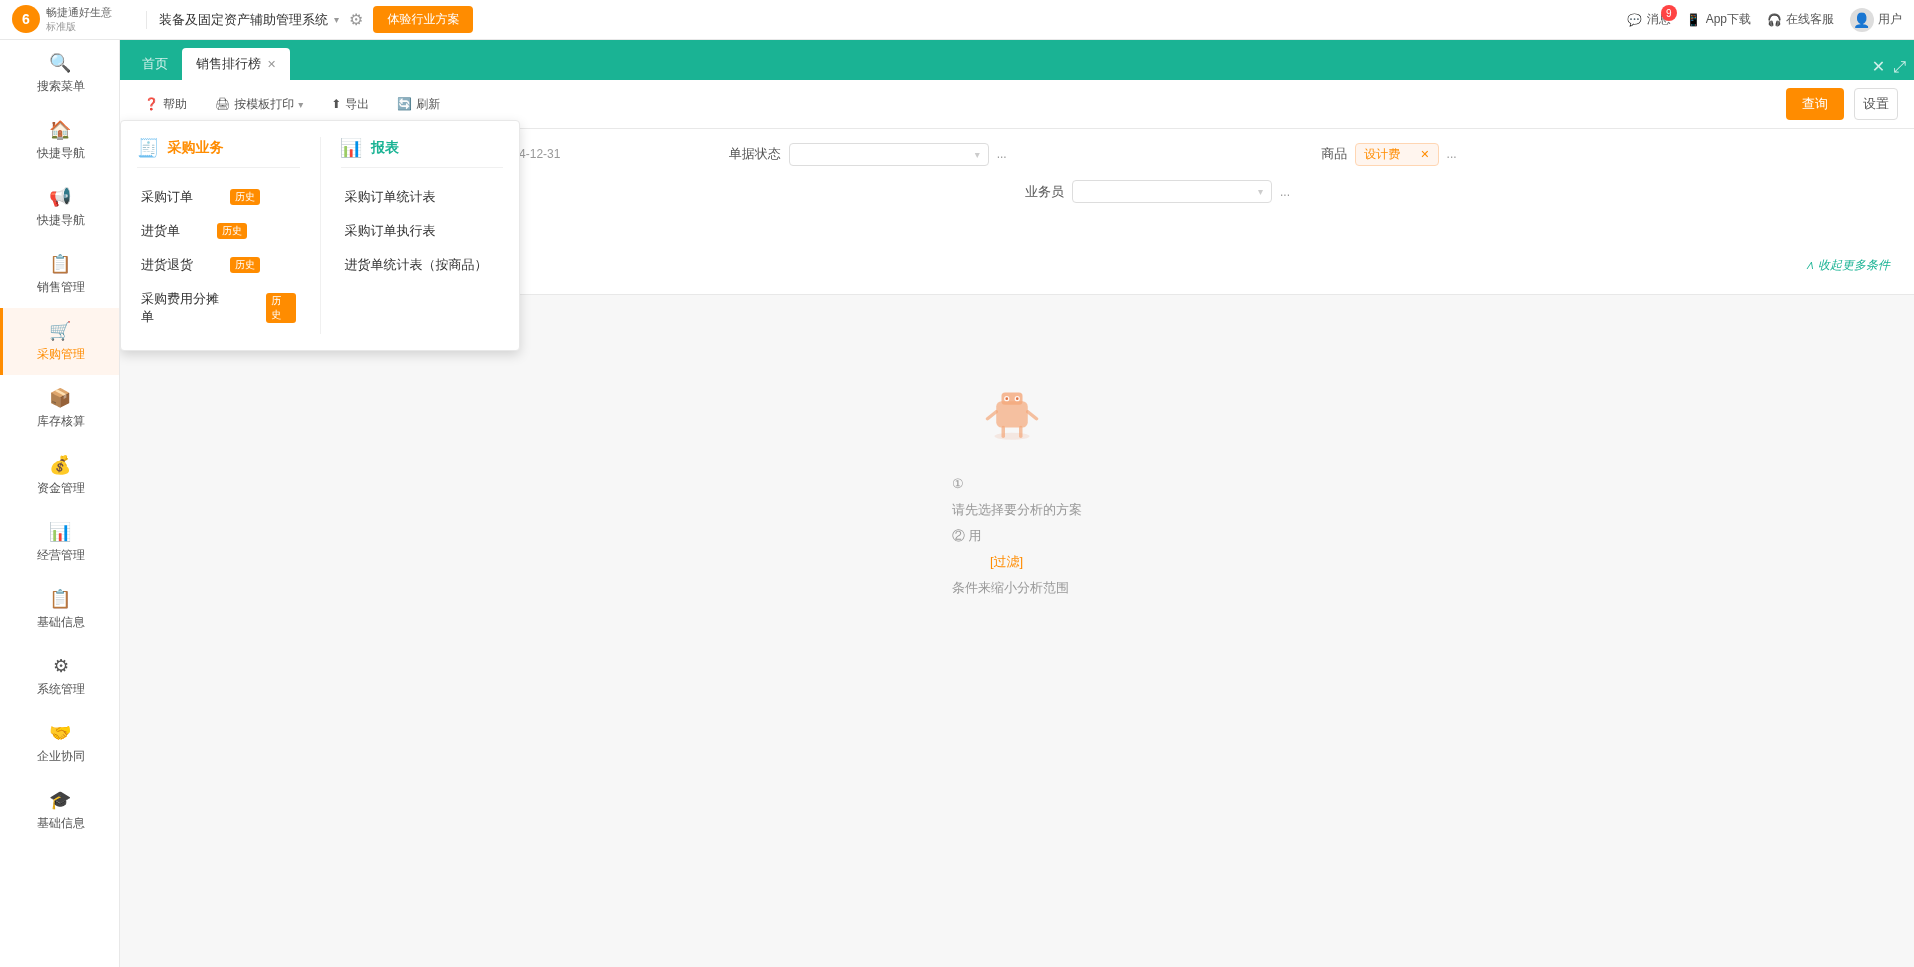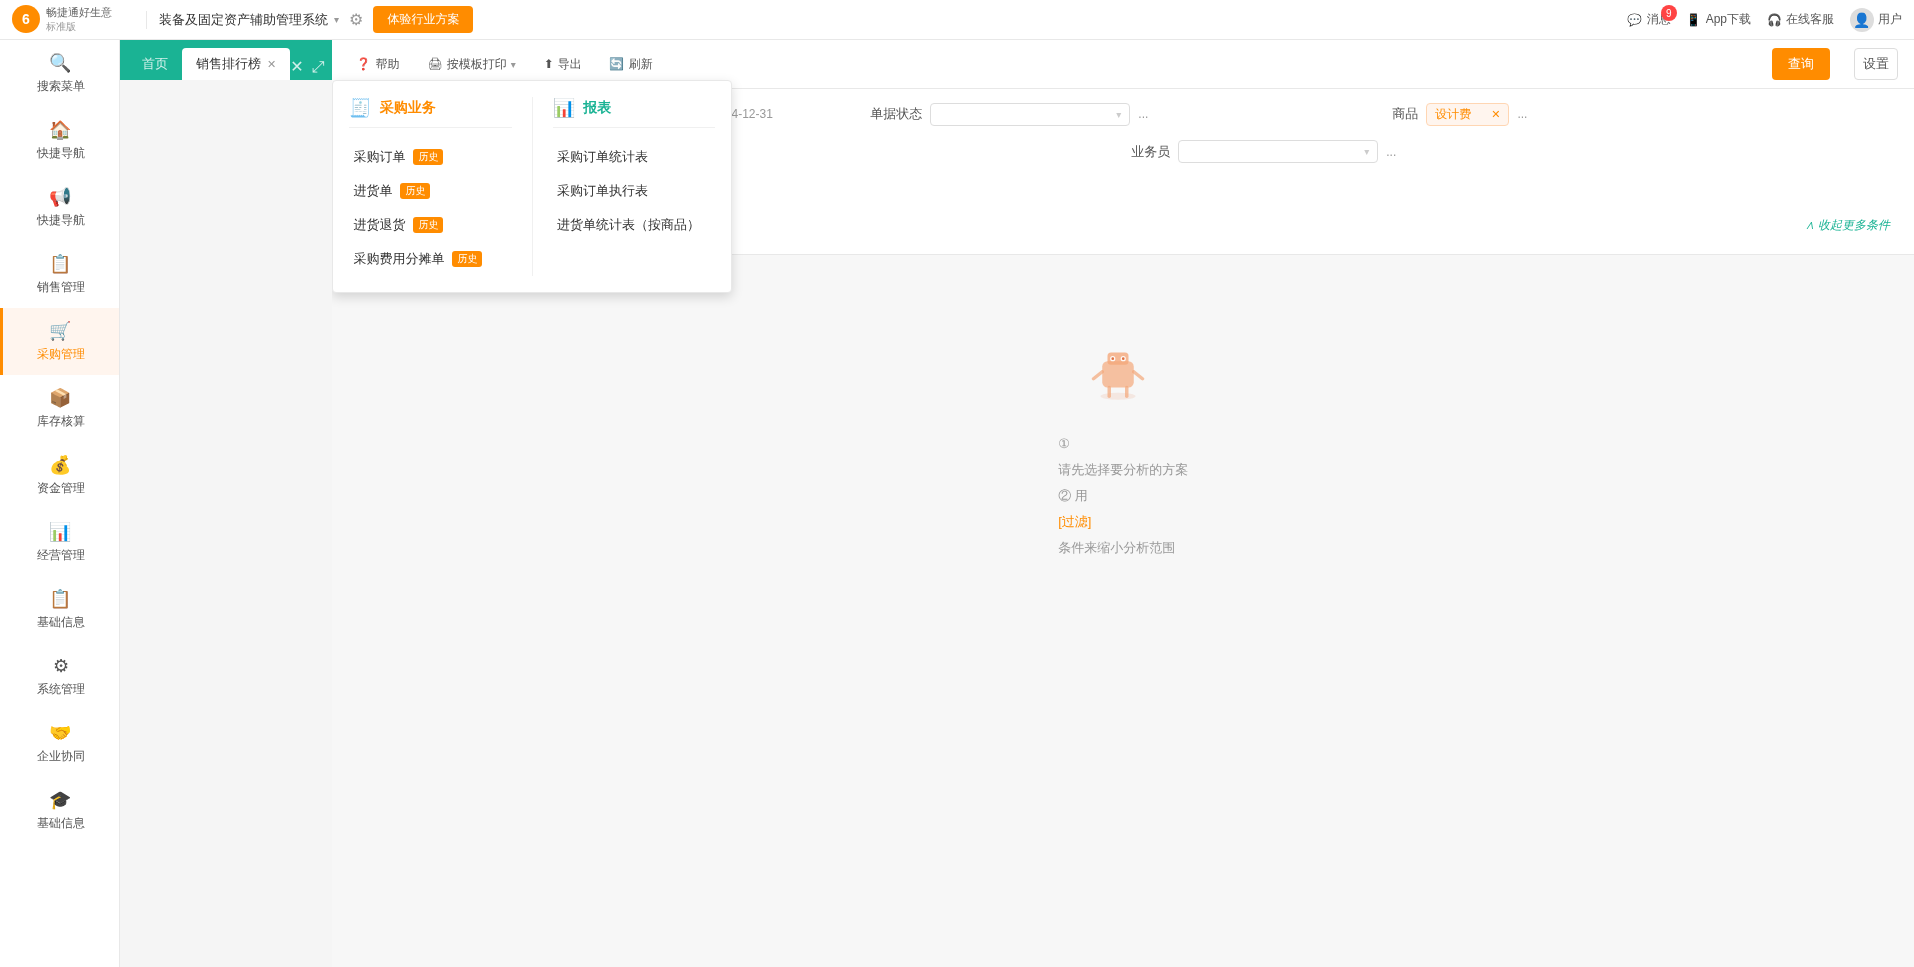--- a/index.html
+++ b/index.html
@@ -119,21 +119,21 @@
       justify-content: space-around;
       padding: 0 8px;
     }
     .sidebar-bottom-btn { color: #999; cursor: pointer; font-size: 16px; }
 
     
     .main-content {
       position: fixed;
       top: 40px; left: 120px; right: 0; bottom: 0;
       display: flex;
-      flex-direction: row;
+      flex-direction: column;
     }
 
     
     .tab-bar {
       height: 40px;
       background: #1ab394;
       display: flex;
       align-items: flex-end;
       padding: 0 8px;
       position: relative;
@@ -285,21 +285,21 @@
       width: 80px; height: 80px;
       margin-bottom: 16px;
       position: relative;
     }
     .empty-robot {
       width: 70px;
       height: 70px;
     }
     .empty-text { font-size: 13px; color: #999; line-height: 2; }
     .empty-text span { display: block; }
-    .highlight-bracket { color: #ff8c00; }
+    .highlight-bracket { color: #ff8c00; margin-left: 38px; }
 
     
     .dropdown-menu {
       position: absolute;
       top: 40px;
       left: 0;
       background: #fff;
       border: 1px solid #e8e8e8;
       border-radius: 4px;
       box-shadow: 0 4px 12px rgba(0,0,0,0.15);
@@ -334,20 +334,21 @@
       color: #333;
       font-size: 13px;
       border-radius: 4px;
     }
     .history-badge {
       background: #ff8c00;
       color: white;
       font-size: 10px;
       padding: 1px 5px;
       border-radius: 3px;
+      margin-left: 29px;
     }
     .dropdown-divider { width: 1px; background: #f0f0f0; }
   </style>
 </head>
 <body>
 
 <div class="top-header">
   <div class="logo-area">
     <div class="logo-icon">
       <span>6</span>
@@ -474,21 +475,21 @@
         <span style="font-size:10px;color:#999;">▾</span>
       </div>
       <div class="toolbar-btn">
         <span>⬆</span>
         <span>导出</span>
       </div>
       <div class="toolbar-btn">
         <span>🔄</span>
         <span>刷新</span>
       </div>
-      <div style="margin-left:auto; display:flex; gap:24px;">
+      <div style="margin-left:auto; display:flex; gap:10px;">
         <button class="btn-primary">查询</button>
         <button class="btn-secondary">设置</button>
       </div>
     </div>
 
     <div class="filter-area">
 
       <div class="filter-row">
 
         <div class="filter-item">

